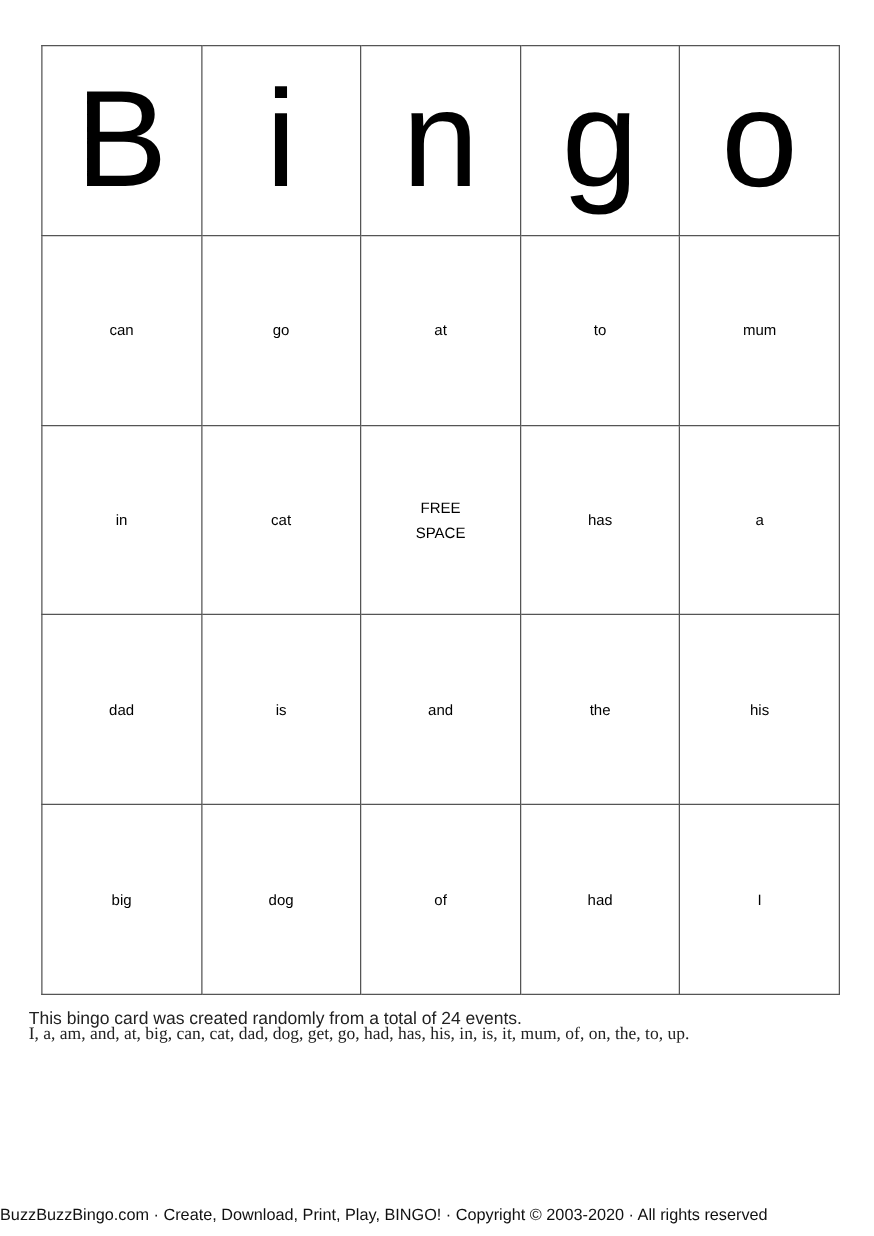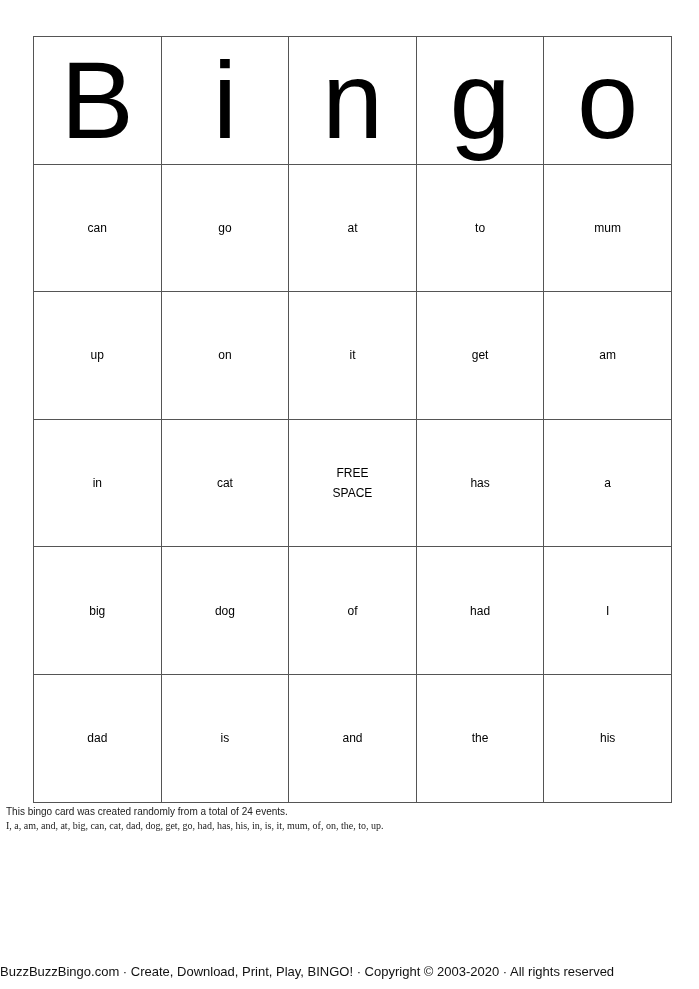--- a/index.html
+++ b/index.html
@@ -1,20 +1,20 @@
 <!DOCTYPE html>
 <html><head>
   <meta charset="utf-8">
   <style>
     html, body { margin: 0; padding: 0; background: #ffffff; }
     body { width: 699px; height: 989px; position: relative; font-family: "Liberation Sans", sans-serif; color: #000; overflow: hidden; }
     .card { position: absolute; left: 33px; top: 36px; width: 633px; height: 760px; border-collapse: collapse; table-layout: fixed; }
     .card td { border: 1px solid #555; width: 126.6px; height: 126.6px; text-align: center; vertical-align: middle; padding: 0; font-size: 12px; line-height: 20px; }
     .card td.head { font-size: 110px; line-height: 110px; }
-    .note { position: absolute; left: 6px; font-size: 10px; color: #222; white-space: nowrap; text-align: center; }
+    .note { position: absolute; left: 23px; font-size: 14px; color: #222; white-space: nowrap; text-align: center; }
     .footer { position: absolute; left: 0; width: 559px; top: 964px; text-align: center; font-size: 13px; color: #111; white-space: nowrap; }
   </style>
 </head>
 <body>
 
 <table class="card">
   <tbody>
       <tr>
     <td class="head">B</td>
     <td class="head">i</td>
@@ -23,46 +23,39 @@
     <td class="head">o</td>
   </tr>
   <tr>
     <td>can</td>
     <td>go</td>
     <td>at</td>
     <td>to</td>
     <td>mum</td>
   </tr>
   <tr>
-    <td>up</td>
-    <td>on</td>
-    <td>it</td>
-    <td>get</td>
-    <td>am</td>
-  </tr>
-  <tr>
     <td>in</td>
     <td>cat</td>
     <td style="padding:0 34px;">FREE SPACE</td>
     <td>has</td>
     <td>a</td>
   </tr>
   <tr>
+    <td>dad</td>
+    <td>is</td>
+    <td>and</td>
+    <td>the</td>
+    <td>his</td>
+  </tr>
+  <tr>
     <td>big</td>
     <td>dog</td>
     <td>of</td>
     <td>had</td>
     <td>I</td>
-  </tr>
-  <tr>
-    <td>dad</td>
-    <td>is</td>
-    <td>and</td>
-    <td>the</td>
-    <td>his</td>
   </tr>
 </tbody>
   </table>
 
 <div class="note" style="top:806px;">This bingo card was created randomly from a total of 24 events.</div>
 <div class="note" style="top:820px;font-family:Liberation Serif, serif;">I, a, am, and, at, big, can, cat, dad, dog, get, go, had, has, his, in, is, it, mum, of, on, the, to, up.</div>
 
 <div class="footer">BuzzBuzzBingo.com · Create, Download, Print, Play, BINGO! · Copyright © 2003-2020 · All rights reserved</div>
 
 </body></html>

